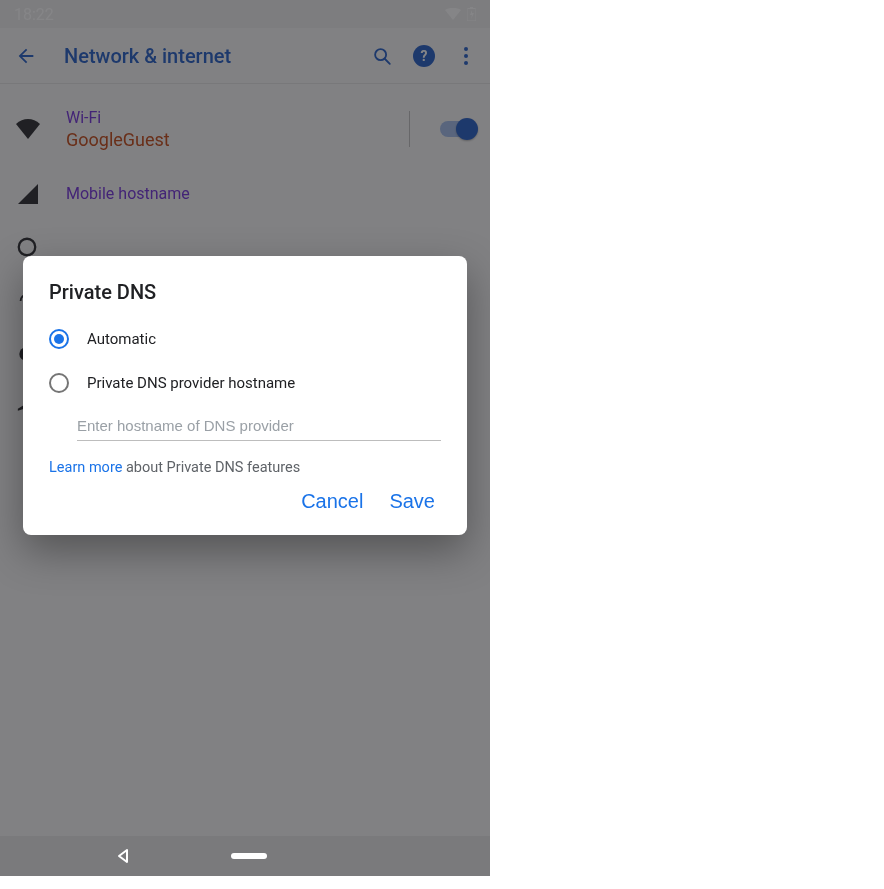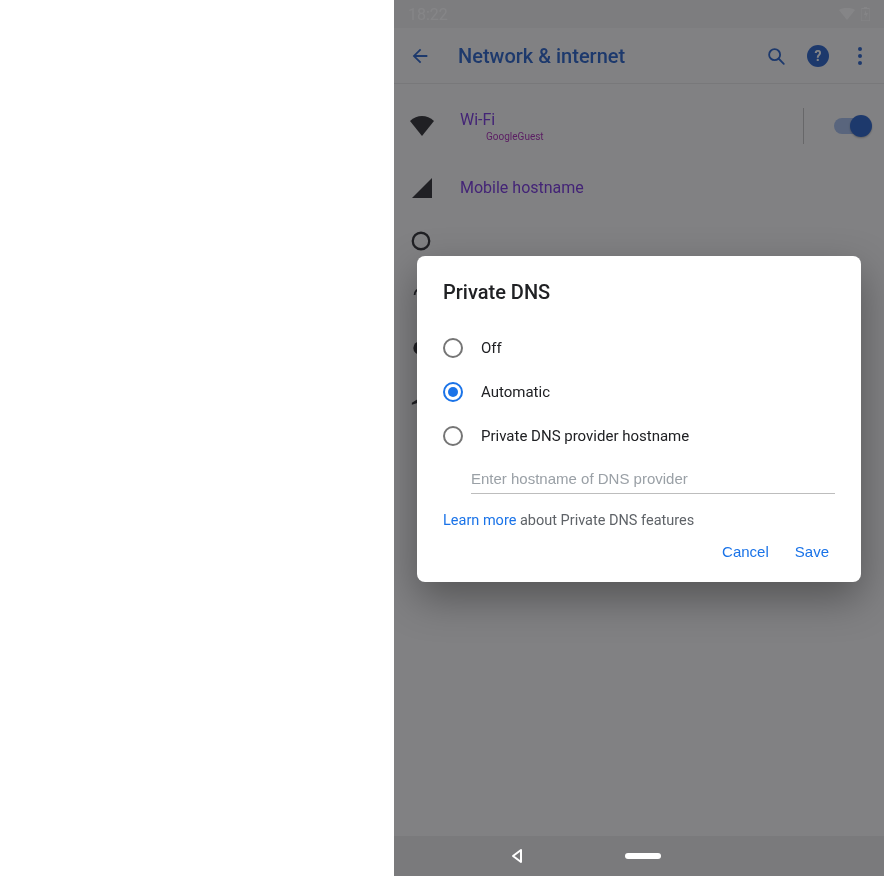--- a/index.html
+++ b/index.html
@@ -1,17 +1,17 @@
 <!DOCTYPE html>
 <html><head>
 <meta charset="utf-8">
 <style>
   * { box-sizing: border-box; margin: 0; padding: 0; }
   html, body { width: 884px; height: 889px; background: #fff; font-family: Roboto, "Helvetica Neue", Arial, sans-serif; }
-  .canvas { width: 884px; height: 889px; background: #fff; display: flex; align-items: flex-start; justify-content: flex-end; }
+  .canvas { width: 884px; height: 889px; background: #fff; display: flex; align-items: flex-start; justify-content: flex-start; }
   .phone {
     position: relative;
     width: 490px;
     height: 876px;
     margin-top: 0;
     background: #f7f7f7;
     overflow: hidden;
   }
   
   .statusbar {
@@ -39,55 +39,55 @@
   .help-badge { width: 22px; height: 22px; border-radius: 50%; background: #1a57c4; color: #fff; font-size: 14px; font-weight: 700; display: flex; align-items: center; justify-content: center; }
   .dots { display: flex; flex-direction: column; gap: 3px; }
   .dots span { width: 4px; height: 4px; border-radius: 50%; background: #1a57c4; }
   
   .list { padding-top: 8px; }
   .row { display: flex; align-items: center; padding: 16px 14px; }
   .row-icon { width: 52px; display: flex; align-items: center; justify-content: flex-start; padding-left: 2px; }
   .row-icon svg { display: block; }
   .row-text { flex: 1; }
   .row-title { font-size: 16px; color: #6d28d9; }
-  .row-sub { font-size: 10px; color: #a21caf; margin-top: 2px; margin-left: 26px; }
+  .row-sub { font-size: 18px; color: #c2410c; margin-top: 2px; }
   .row-toggle { position: relative; width: 52px; height: 36px; display: flex; align-items: center; justify-content: flex-end; }
   .row-sep { width: 1px; height: 36px; background: #bdbdbd; margin-right: 14px; }
   .switch { position: relative; width: 36px; height: 16px; }
   .switch .track { position: absolute; inset: 0; background: #9db8e8; border-radius: 8px; }
   .switch .thumb { position: absolute; top: -3px; right: -2px; width: 22px; height: 22px; border-radius: 50%; background: #1a57c4; box-shadow: 0 1px 2px rgba(0,0,0,.3); }
   
   .scrim { position: absolute; inset: 0; background: rgba(32,33,36,0.55); }
   
   .dialog {
     position: absolute;
     left: 50%; top: 256px; transform: translateX(-50%);
     width: 444px;
     background: #fff;
     border-radius: 8px;
     box-shadow: 0 16px 40px rgba(0,0,0,.35);
     padding: 24px 26px 8px 26px;
   }
-  .dialog-title { font-size: 20px; font-weight: 500; color: #202124; margin-bottom: 22px; }
+  .dialog-title { font-size: 20px; font-weight: 500; color: #202124; margin-bottom: 13px; }
   .radio-row { display: flex; align-items: center; padding: 12px 0; cursor: pointer; }
   .radio { width: 20px; height: 20px; border: 2.2px solid #757575; border-radius: 50%; margin-right: 18px; position: relative; flex-shrink: 0; }
   .radio.selected { border-color: #1a73e8; }
   .radio.selected::after { content: ""; position: absolute; inset: 3px; background: #1a73e8; border-radius: 50%; }
   .radio-label { font-size: 15px; color: #202124; }
   .hostname-block { padding-left: 28px; margin-top: 6px; margin-bottom: 18px; }
   .hostname-input {
     width: 100%; border: none; border-bottom: 1px solid #bdbdbd;
     padding: 6px 0; font-size: 15px; color: #0369a1; background: transparent;
     outline: none;
   }
   .hostname-input::placeholder { color: #9aa0a6; }
   .learn-line { font-size: 14.5px; color: #5f6368; }
   .learn-line .link { color: #1a73e8; cursor: pointer; }
   .dialog-actions { display: flex; justify-content: flex-end; gap: 26px; padding: 14px 6px 14px 0; }
-  .dialog-actions .btn { color: #1a73e8; font-size: 15px; font-weight: 500; cursor: pointer; background: none; border: none; }
+  .dialog-actions .btn { color: #1a73e8; font-size: 20px; font-weight: 500; cursor: pointer; background: none; border: none; }
   
   .navbar {
     position: absolute; left: 0; right: 0; bottom: 0; height: 40px;
     background: rgba(0,0,0,0.05);
     display: flex; align-items: center; justify-content: center; gap: 96px;
   }
   .nav-pill { width: 36px; height: 6px; border-radius: 3px; background: #fff; }
 </style>
 </head>
 <body>
@@ -203,24 +203,20 @@
         </div>
       </div>
 
     </div>
 
     <div class="scrim"></div>
 
     <div class="dialog">
       <div class="dialog-title">Private DNS</div>
 
-      <div class="radio-row">
-        <div class="radio"></div>
-        <div class="radio-label">Off</div>
-      </div>
 
       <div class="radio-row">
         <div class="radio selected"></div>
         <div class="radio-label">Automatic</div>
       </div>
 
       <div class="radio-row">
         <div class="radio"></div>
         <div class="radio-label">Private DNS provider hostname</div>
       </div>

